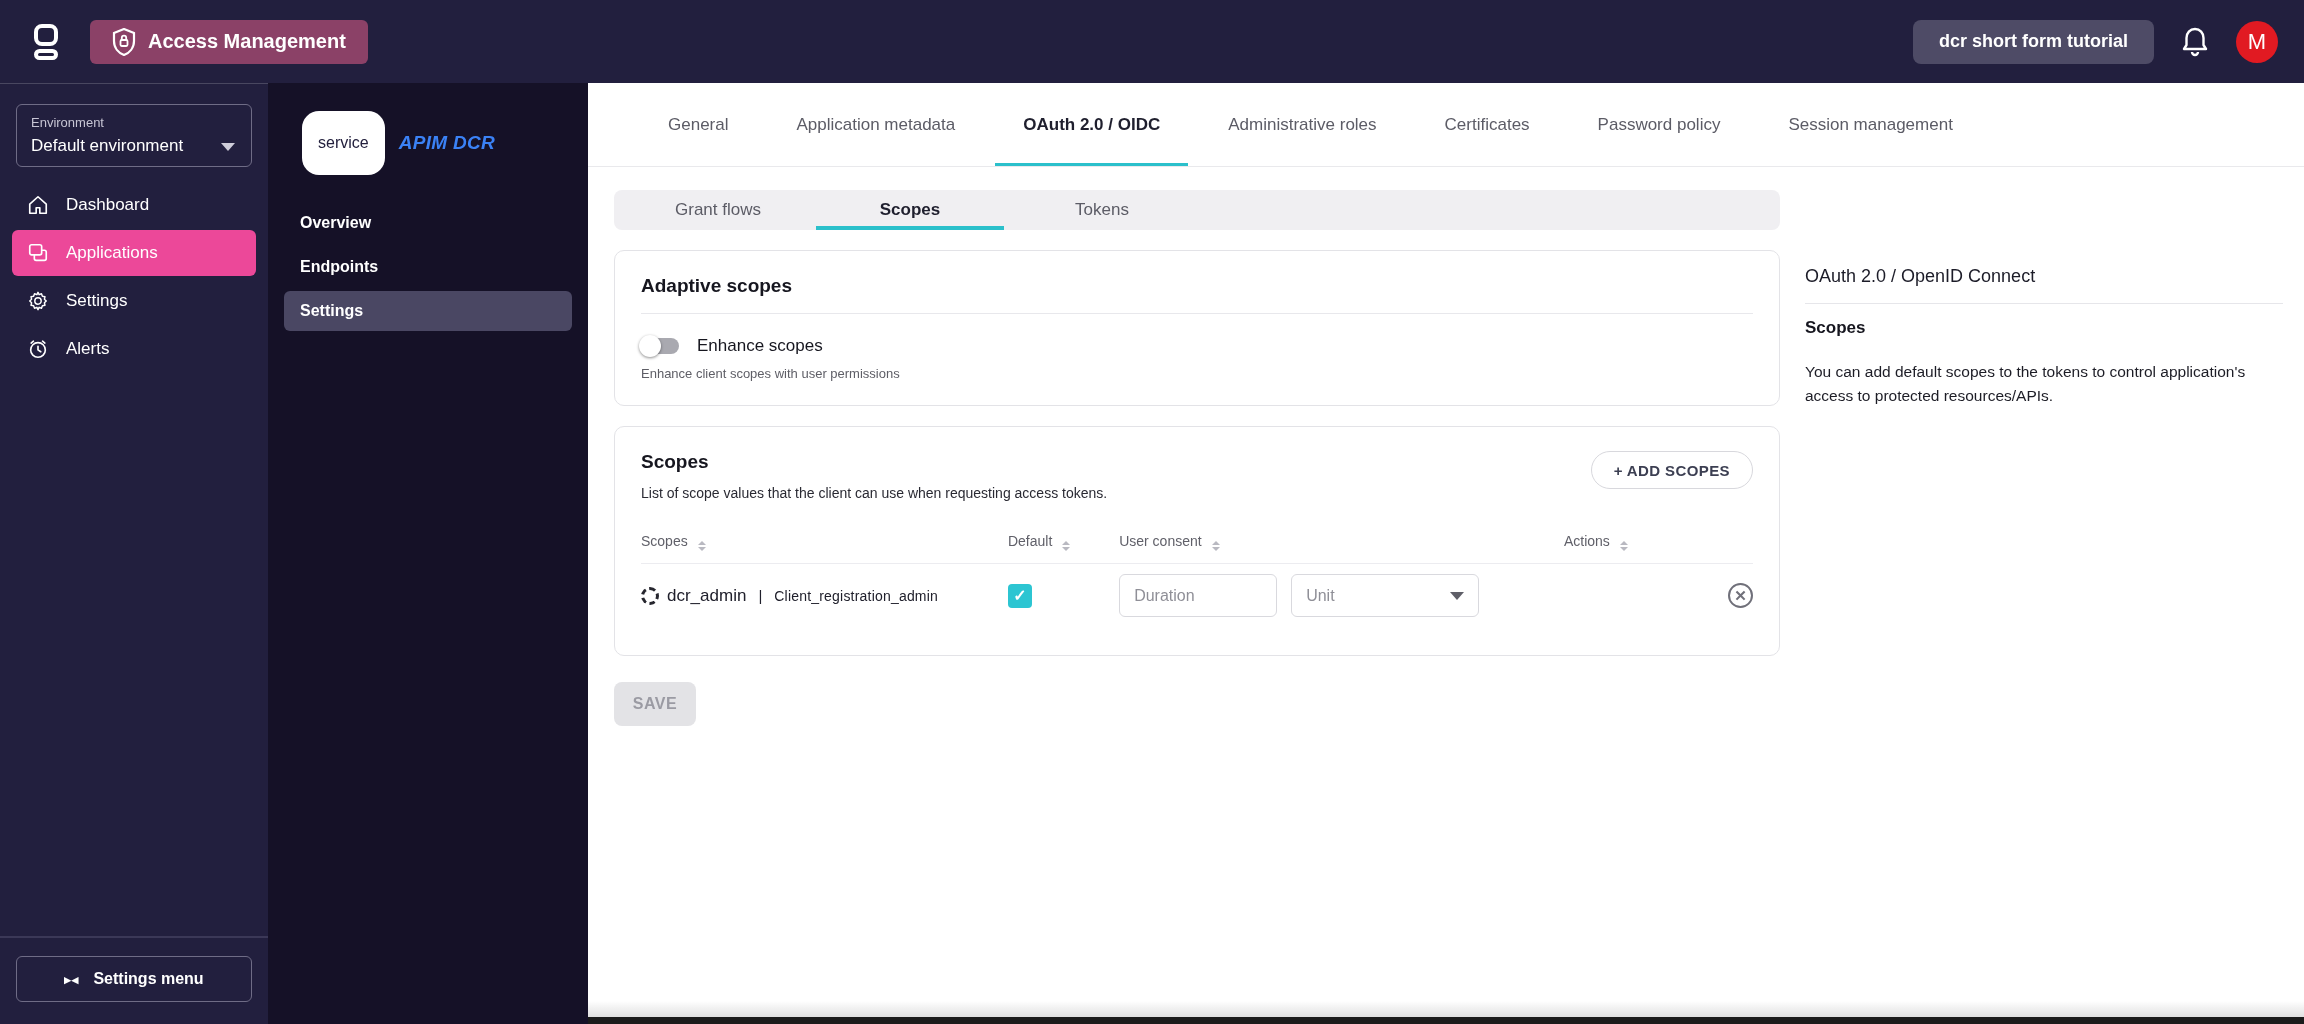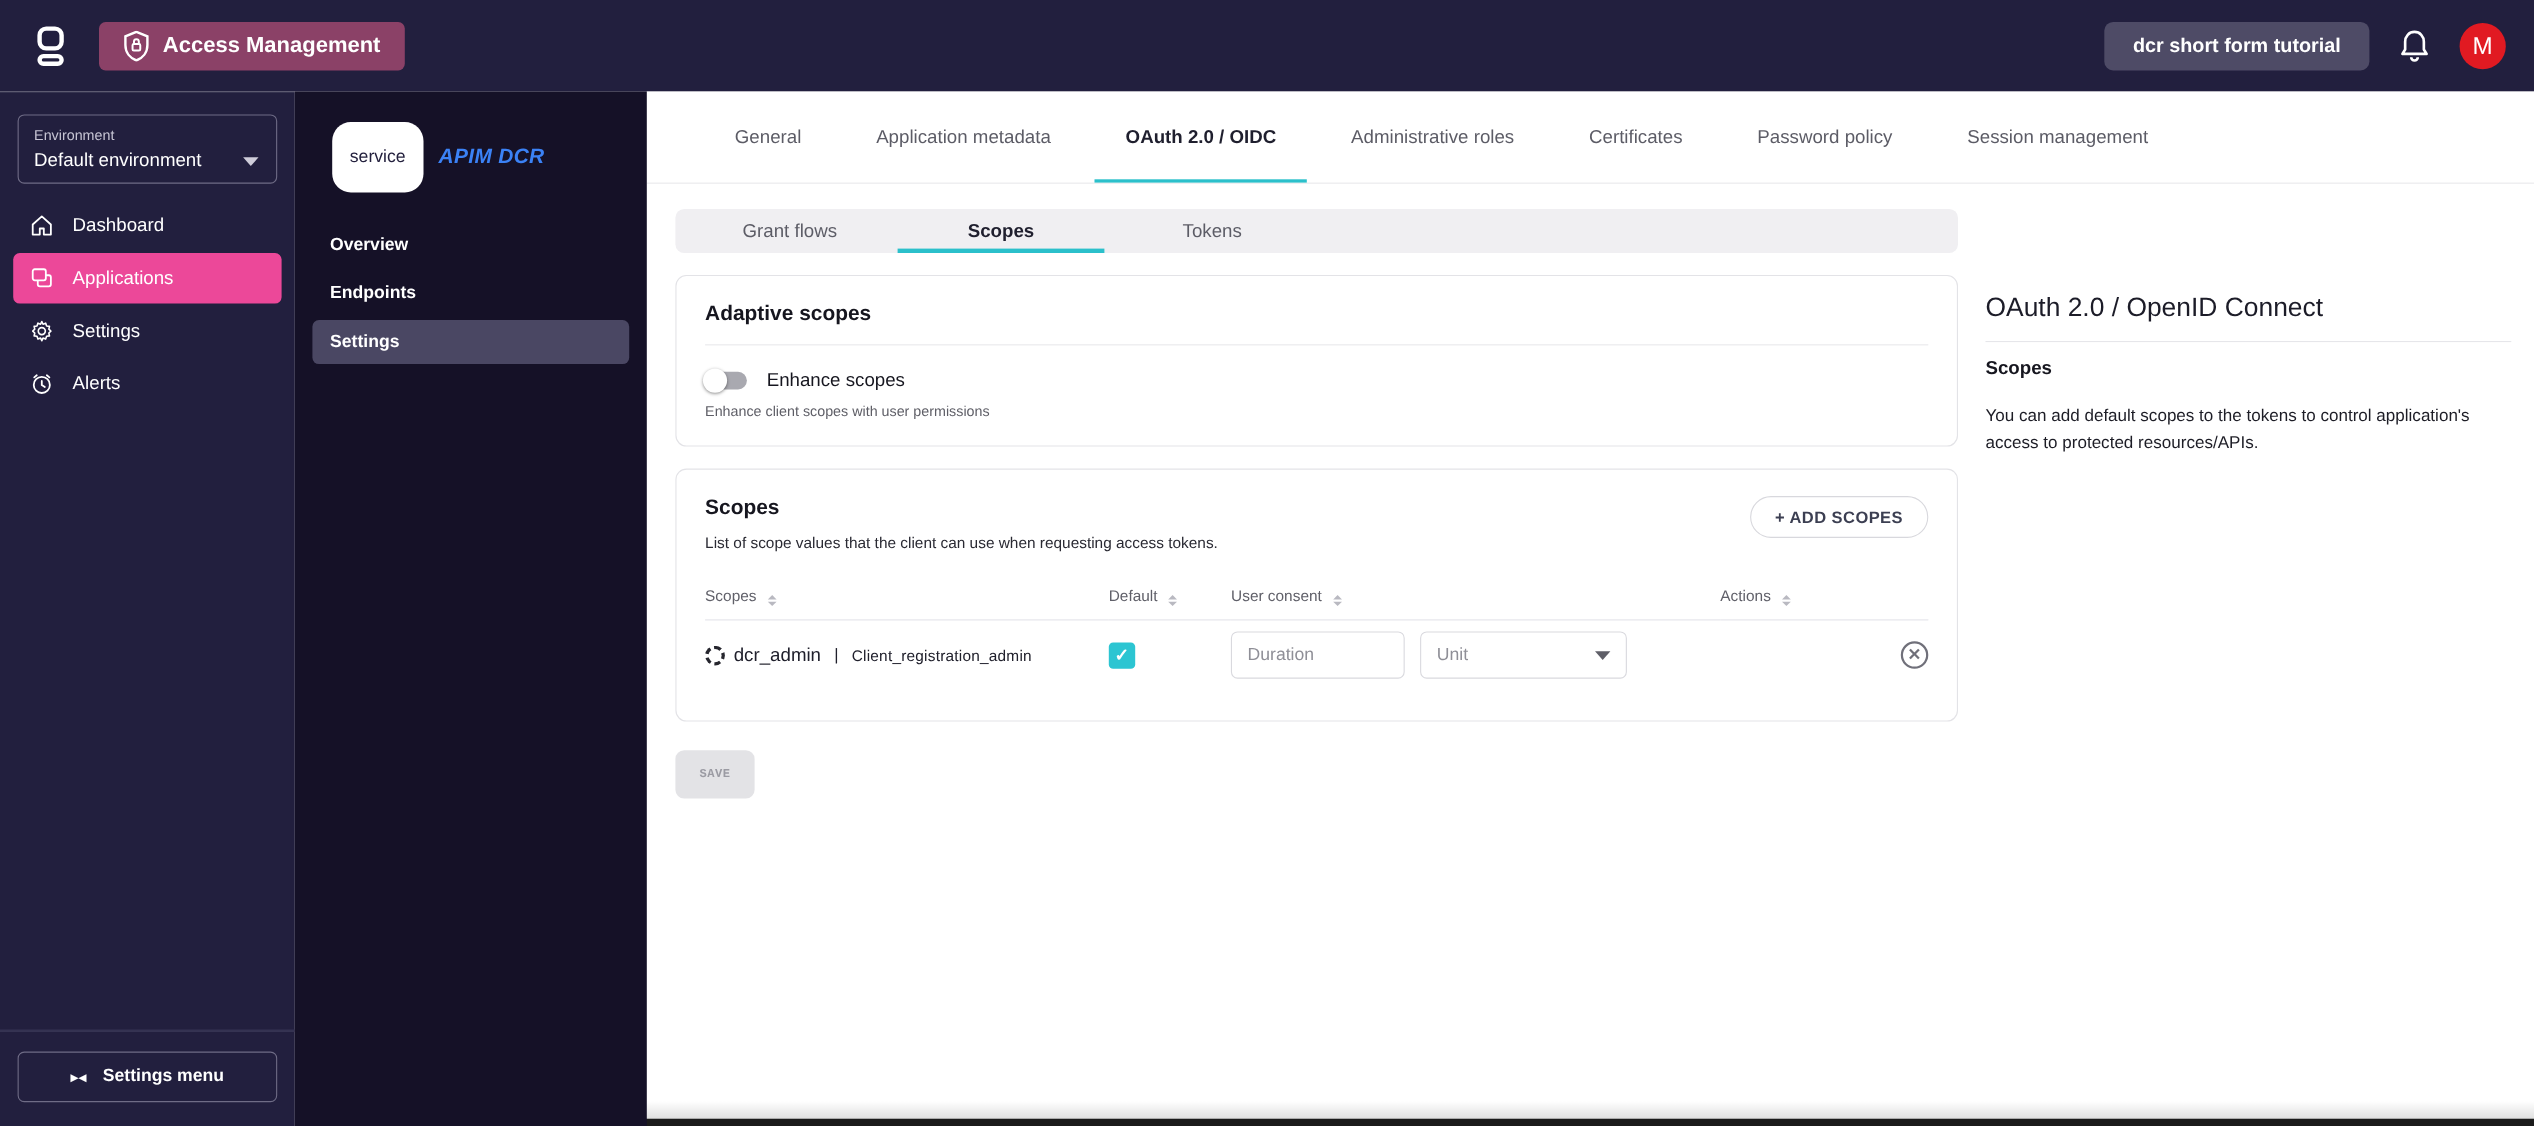--- a/index.html
+++ b/index.html
@@ -117,25 +117,25 @@
   .field::placeholder { color:#8f8f97; }
   .duration { width:158px; }
   .unit { width:188px; display:flex; align-items:center; justify-content:space-between;
     color:#8f8f97; }
   .unit .caret { width:0; height:0; border-left:7px solid transparent; border-right:7px solid transparent;
     border-top:8px solid #5f5f68; }
   .circle-x { width:25px; height:25px; border:2px solid #70707a; border-radius:50%; color:#70707a;
     display:inline-flex; align-items:center; justify-content:center; font-size:15px; font-weight:bold;
     line-height:1; }
 
-  .save-btn { margin-top:26px; height:44px; width:72px; background:#e3e3e6; color:#9b9ba3;
-    border:none; border-radius:8px; font-size:11px; font-weight:bold; letter-spacing:.5px;font-family:Liberation Mono, monospace; }
+  .save-btn { margin-top:26px; height:44px; width:82px; background:#e3e3e6; color:#9b9ba3;
+    border:none; border-radius:8px; font-size:16px; font-weight:bold; letter-spacing:.5px; }
 
   .help-panel { position:absolute; left:1217px; top:183px; width:478px; }
-  .help-title { font-size:24px; color:#1c1c28; font-weight:500; }
+  .help-title { font-size:18px; color:#1c1c28; font-weight:500; }
   .help-divider { height:1px; background:#e6e6ea; margin:16px 0 14px 0; }
   .help-subtitle { font-size:17px; font-weight:bold; color:#16161f; }
   .help-body { font-size:15.5px; color:#1d1d26; line-height:1.55; margin-top:22px; }
 
   .bottom-shade { position:absolute; left:400px; right:0; bottom:7px; height:16px;
     background:linear-gradient(to bottom, rgba(0,0,0,0), rgba(0,0,0,.12)); }
   .bottom-strip { position:absolute; left:400px; right:0; bottom:0; height:7px; background:#1b1b1b; }
 </style>
 </head>
 <body>

